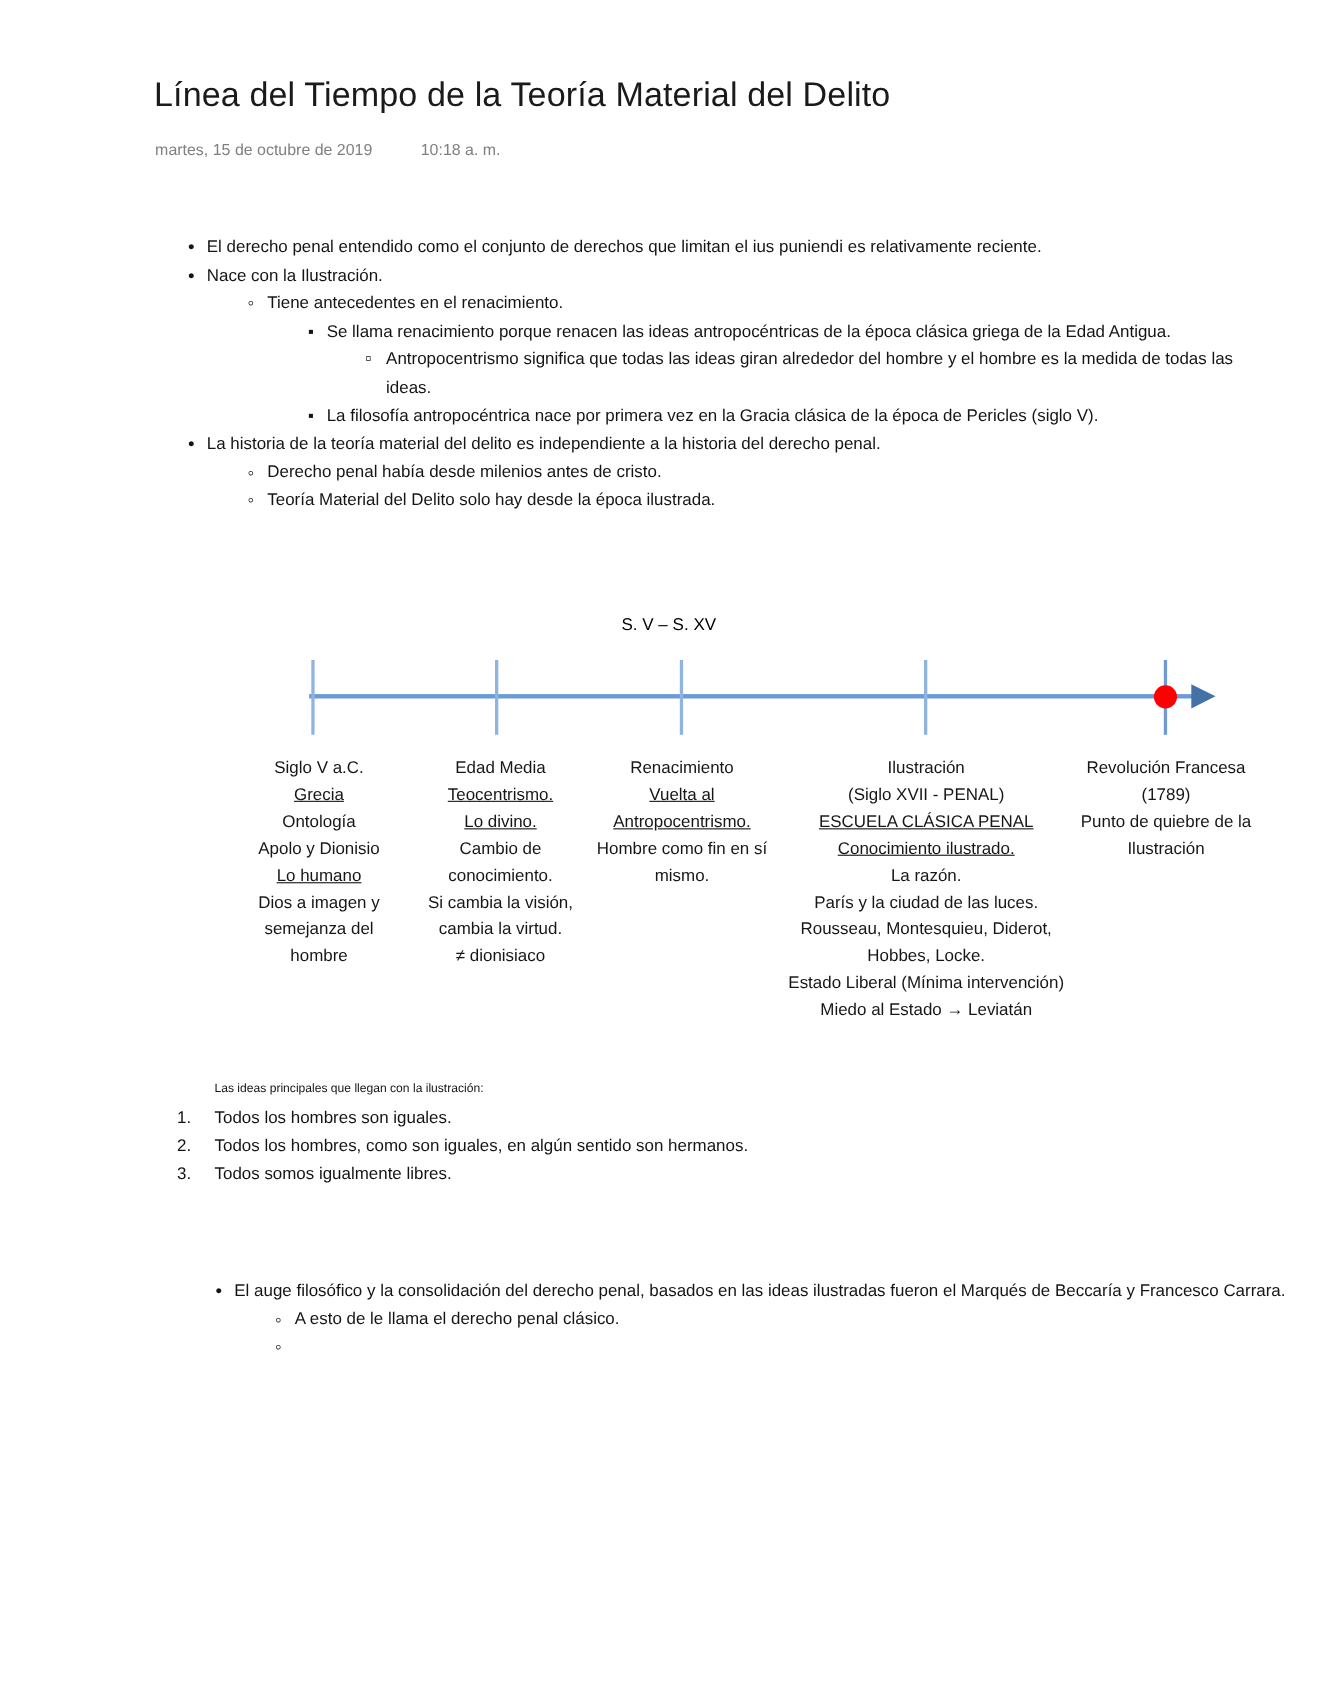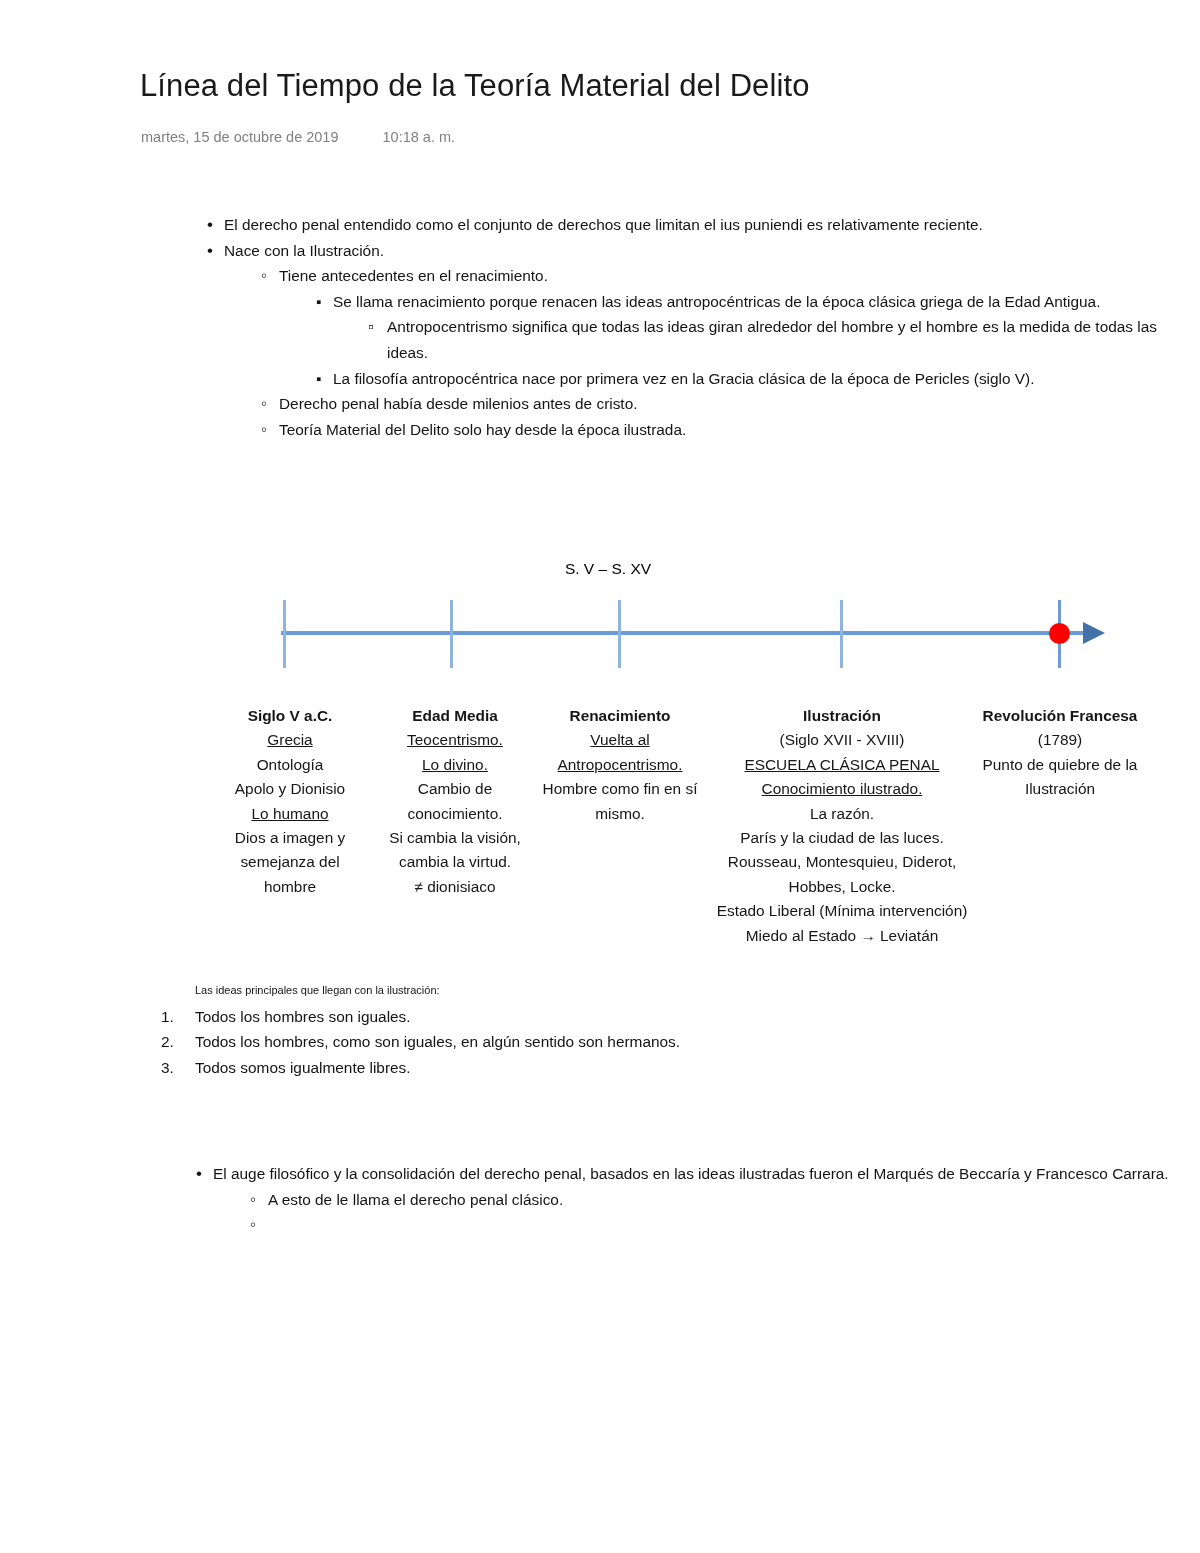--- a/index.html
+++ b/index.html
@@ -45,21 +45,20 @@
     display: inline-block;
     margin-left: 44px;
   }
 
   
   .outline {
     position: absolute;
     left: 0;
     top: 212px;
     width: 1164px;
-    padding-left: 36px;
   }
   .li {
     position: relative;
     font-size: 15.4px;
     line-height: 25.6px;
     color: #141414;
   }
   .li .marker {
     position: absolute;
     top: 0;
@@ -148,23 +147,22 @@
     width: 1200px;
   }
   .tl-col {
     position: absolute;
     text-align: center;
     font-size: 15.4px;
     line-height: 24.4px;
     color: #161616;
   }
   .tl-col .hd {
-    font-weight: bold;
+    font-weight: normal;
     display: block;
-    margin-top: 17px;
   }
   .tl-col .ul { text-decoration: underline; display: block; }
   .tl-col .pl { display: block; }
 
   
   .numbered {
     position: absolute;
     left: 0;
     top: 978px;
     width: 1200px;
@@ -228,20 +226,24 @@
         <span class="marker m-sq"></span>
         <span class="txt">Se llama renacimiento porque renacen las ideas antropocéntricas de la época clásica griega de la Edad Antigua.</span>
       </div>
       <div class="li lvl4">
         <span class="marker m-osq"></span>
         <span class="txt">Antropocentrismo significa que todas las ideas giran alrededor del hombre y el hombre es la medida de todas las ideas.</span>
       </div>
       <div class="li lvl3">
         <span class="marker m-sq"></span>
         <span class="txt">La filosofía antropocéntrica nace por primera vez en la Gracia clásica de la época de Pericles (siglo V).</span>
+      </div>
+      <div class="li lvl1">
+        <span class="marker m-disc"></span>
+        <span class="txt">La historia de la teoría material del delito es independiente a la historia del derecho penal.</span>
       </div>
       <div class="li lvl2">
         <span class="marker m-circle"></span>
         <span class="txt">Derecho penal había desde milenios antes de cristo.</span>
       </div>
       <div class="li lvl2">
         <span class="marker m-circle"></span>
         <span class="txt">Teoría Material del Delito solo hay desde la época ilustrada.</span>
       </div>
     </div>
@@ -275,21 +277,21 @@
           <span class="pl">Si cambia la visión, cambia la virtud.</span>
           <span class="pl">≠ dionisiaco</span>
         </div>
         <div class="tl-col" style="width: 178px; left: 531px;">
           <span class="hd">Renacimiento</span>
           <span class="ul">Vuelta al Antropocentrismo.</span>
           <span class="pl">Hombre como fin en sí mismo.</span>
         </div>
         <div class="tl-col" style="width: 278px; left: 703px;">
           <span class="hd">Ilustración</span>
-          <span class="pl">(Siglo XVII  - XVIII)</span>
+          <span class="pl">(Siglo XVII  - PENAL)</span>
           <span class="ul">ESCUELA CLÁSICA PENAL</span>
           <span class="ul">Conocimiento ilustrado.</span>
           <span class="pl">La razón.</span>
           <span class="pl">París y la ciudad de las luces.</span>
           <span class="pl">Rousseau, Montesquieu, Diderot, Hobbes, Locke.</span>
           <span class="pl">Estado Liberal (Mínima intervención)</span>
           <span class="pl">Miedo al Estado → Leviatán</span>
         </div>
         <div class="tl-col" style="width: 198px; left: 961px;">
           <span class="hd">Revolución Francesa</span>

